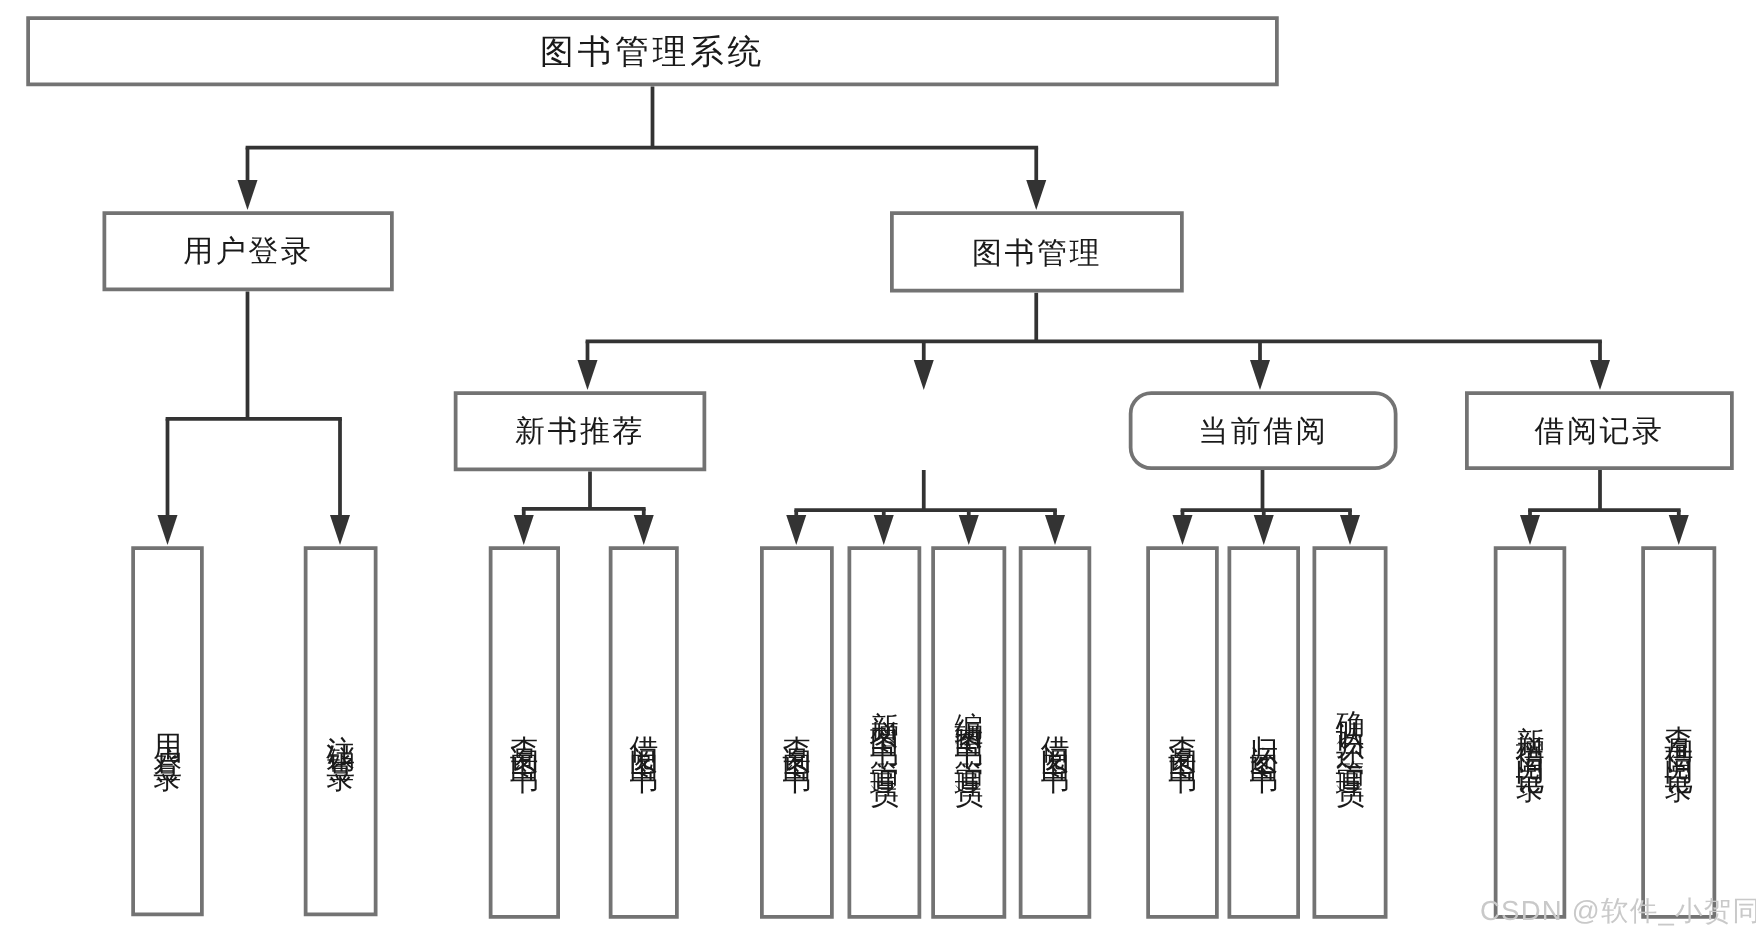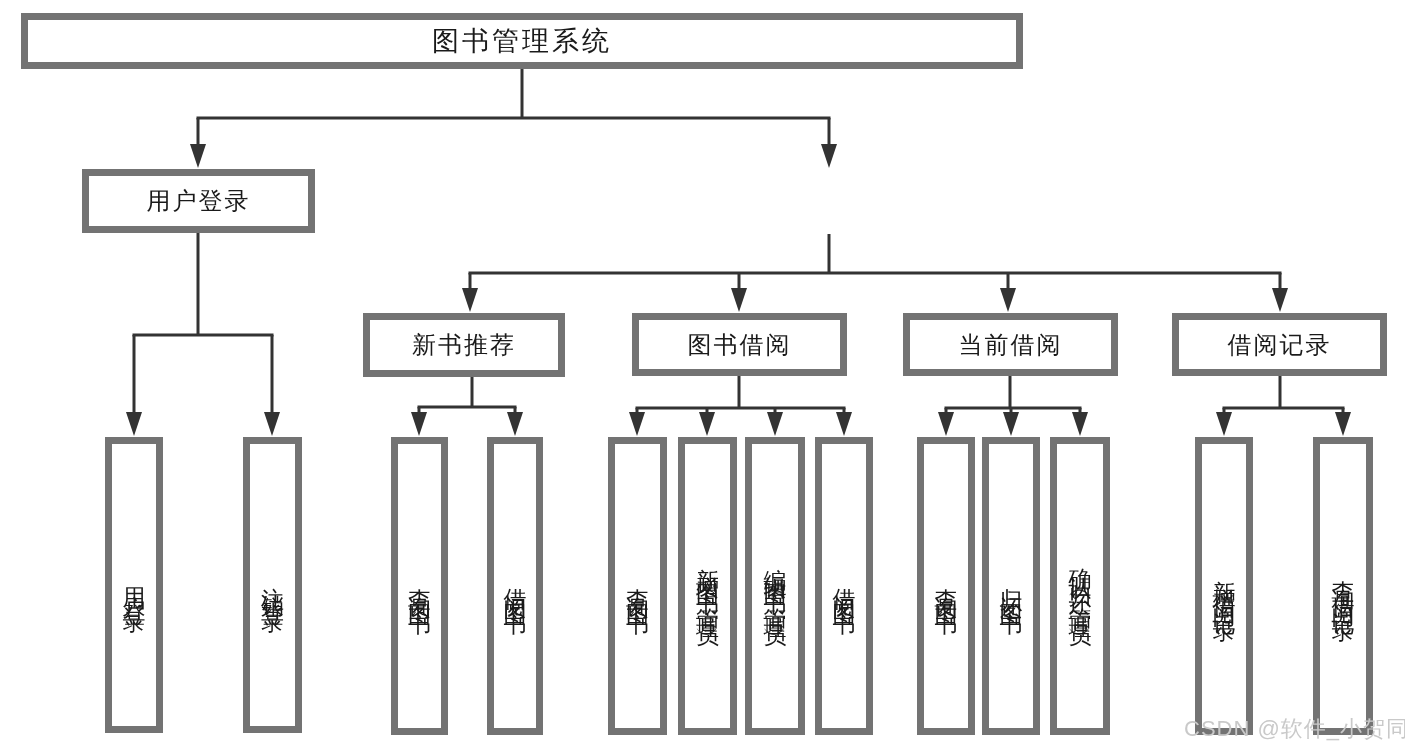--- a/index.html
+++ b/index.html
@@ -9,21 +9,21 @@
     height: 747px;
     background: #ffffff;
     font-family: "Liberation Sans", sans-serif;
     color: #1a1a1a;
     overflow: hidden;
   }
   .connectors { position: absolute; left: 0; top: 0; }
   .box {
     position: absolute;
     background: #ffffff;
-    border: 7px solid #737373;
+    border: 3px solid #737373;
     box-sizing: border-box;
     display: flex;
     align-items: center;
     justify-content: center;
     z-index: 2;
   }
   .hlabel {
     font-size: 24px;
     letter-spacing: 2px;
     white-space: nowrap;
@@ -132,28 +132,28 @@
     </g>
   </svg>
 
   <div class="box" style="left:21px; top:13px; width:1002px; height:56px;">
     <span class="rootlabel">图书管理系统</span>
   </div>
 
   <div class="box" style="left:82px; top:169px; width:233px; height:64px;">
     <span class="hlabel">用户登录</span>
   </div>
+  <div class="box" style="left:712px; top:169px; width:235px; height:65px;">
+    <span class="hlabel">图书管理</span>
+  </div>
 
   <div class="box" style="left:363px; top:313px; width:202px; height:64px;">
     <span class="hlabel">新书推荐</span>
   </div>
-  <div class="box" style="left:632px; top:313px; width:215px; height:63px;">
-    <span class="hlabel">图书借阅</span>
-  </div>
-  <div class="box" style="left:903px; top:313px; width:215px; height:63px;">
+  <div class="box" style="left:903px; top:313px; width:215px; height:63px;border-radius:18px;">
     <span class="hlabel">当前借阅</span>
   </div>
   <div class="box" style="left:1172px; top:313px; width:215px; height:63px;">
     <span class="hlabel">借阅记录</span>
   </div>
 
   <div class="box" style="left:105px; top:437px; width:58px; height:296px;">
     <span class="vlabel">用户登录</span>
   </div>
   <div class="box" style="left:243px; top:437px; width:59px; height:296px;">

